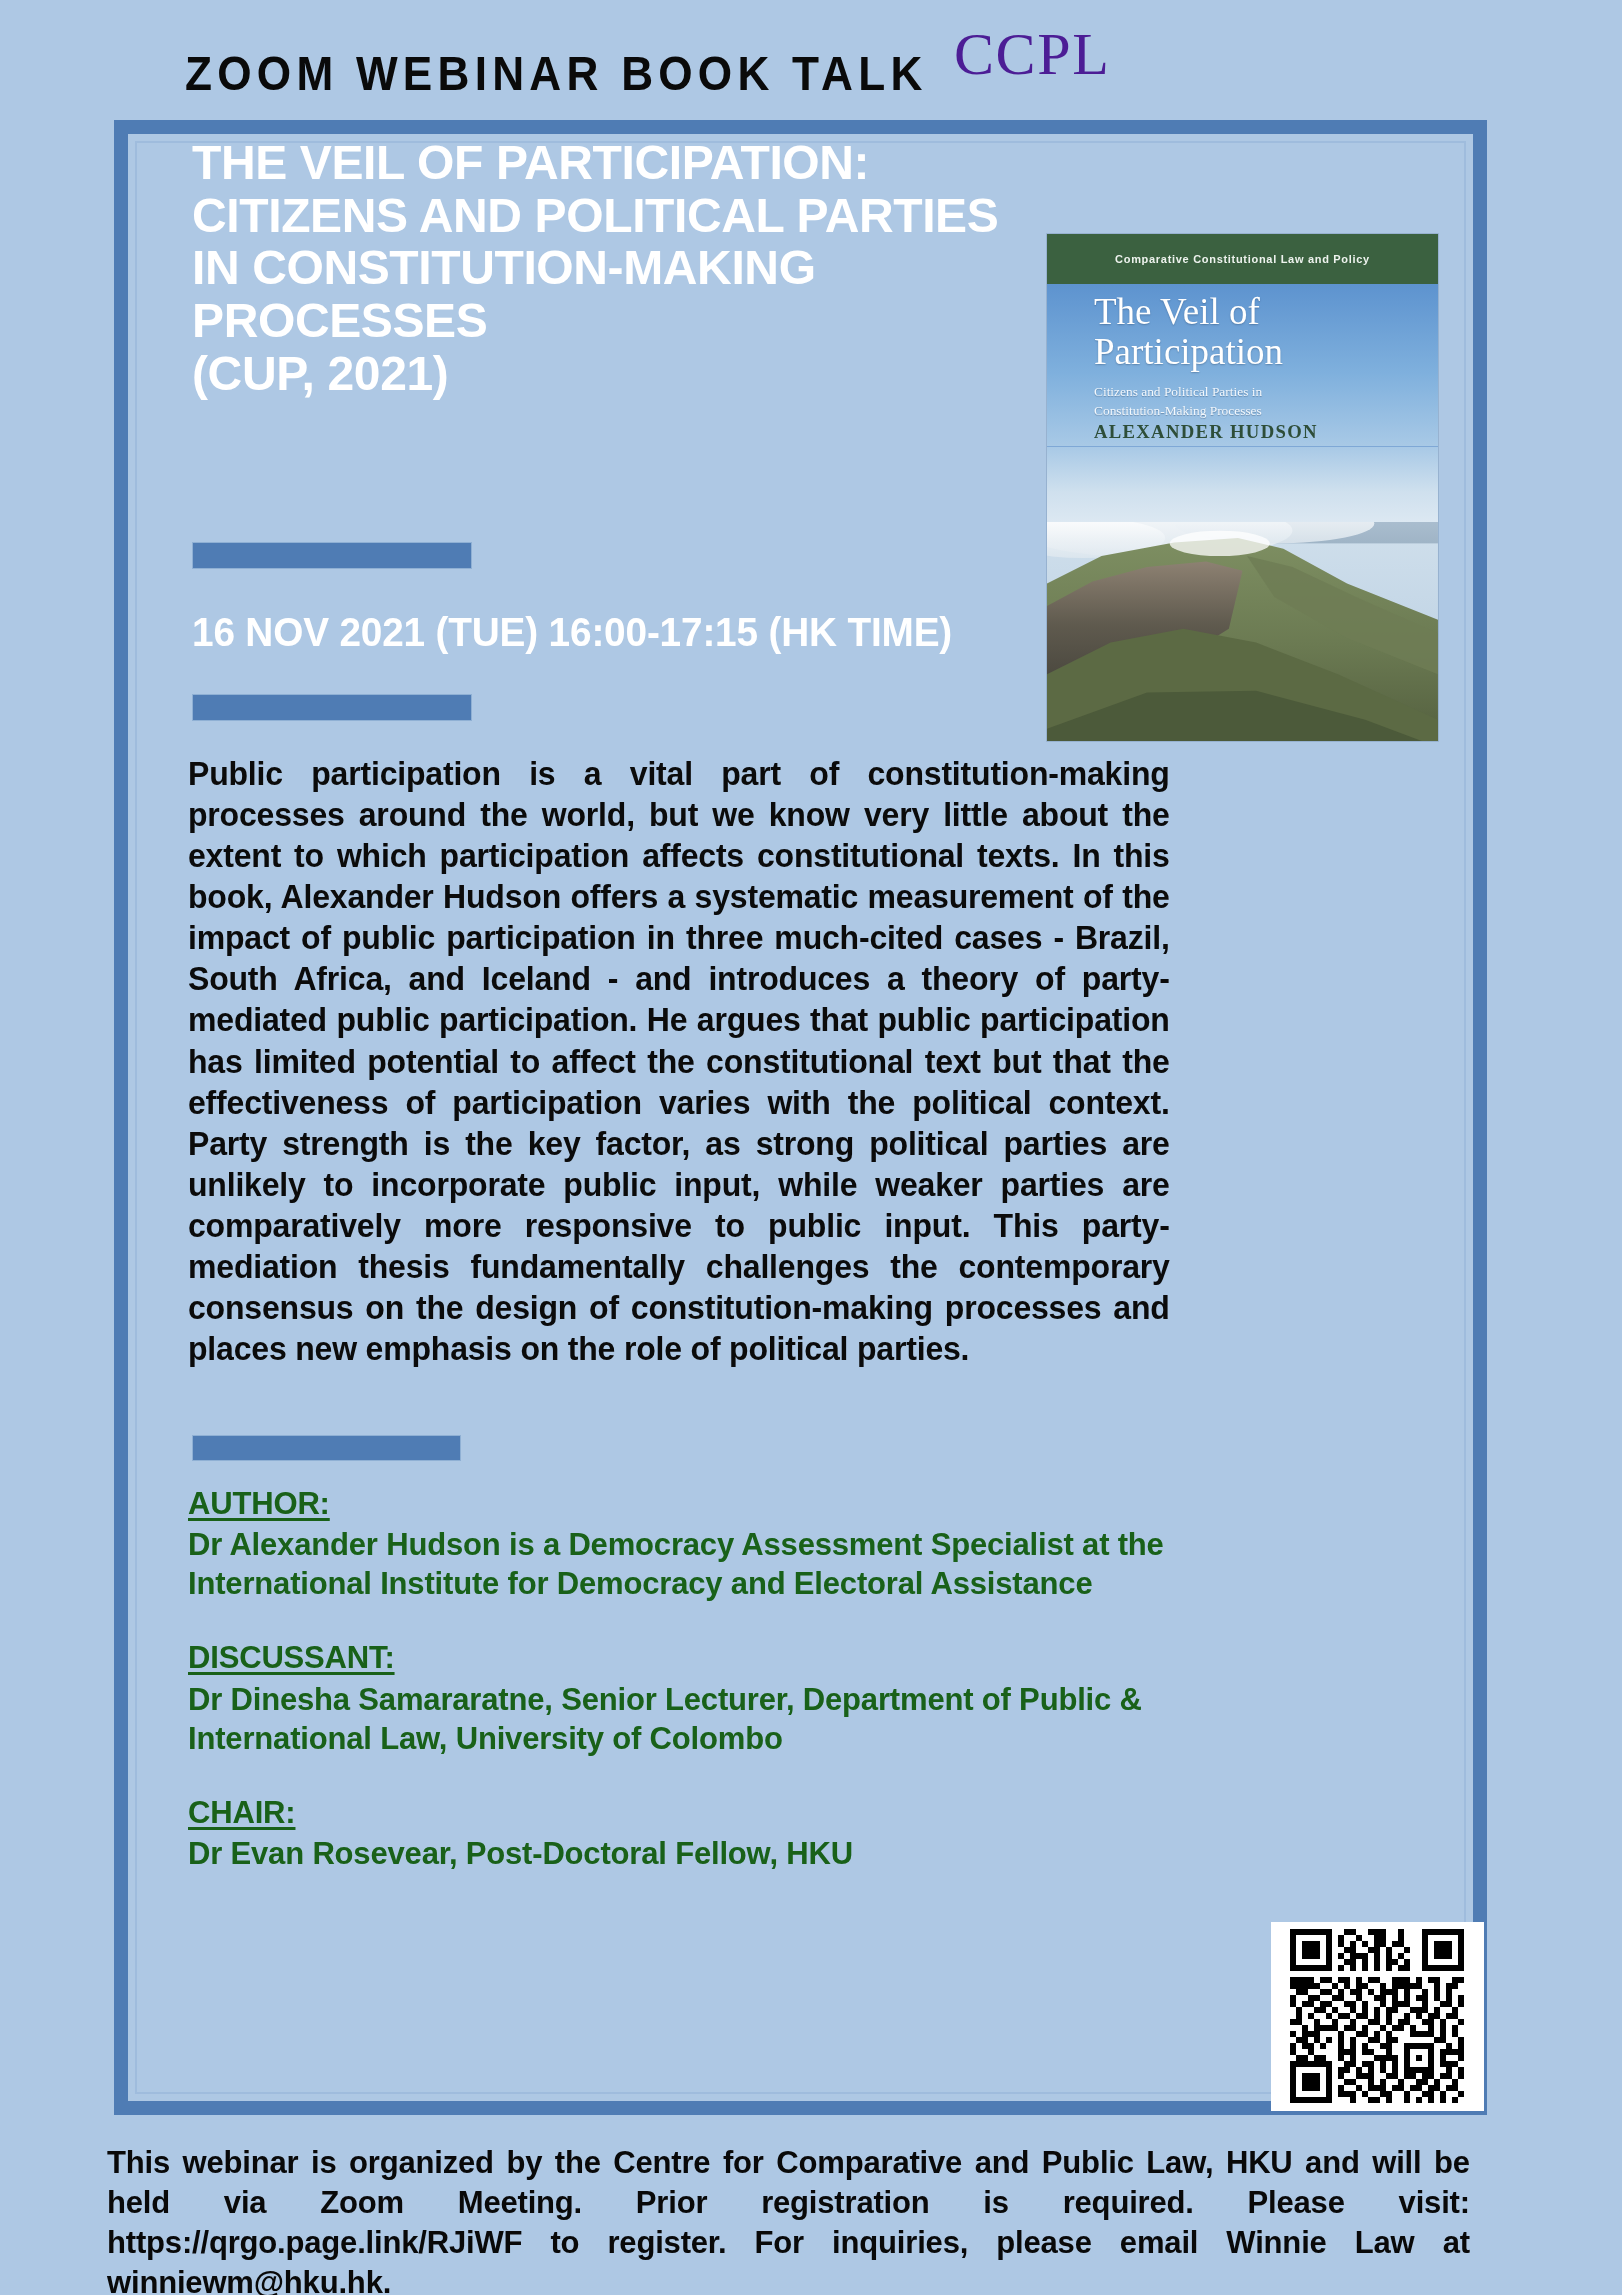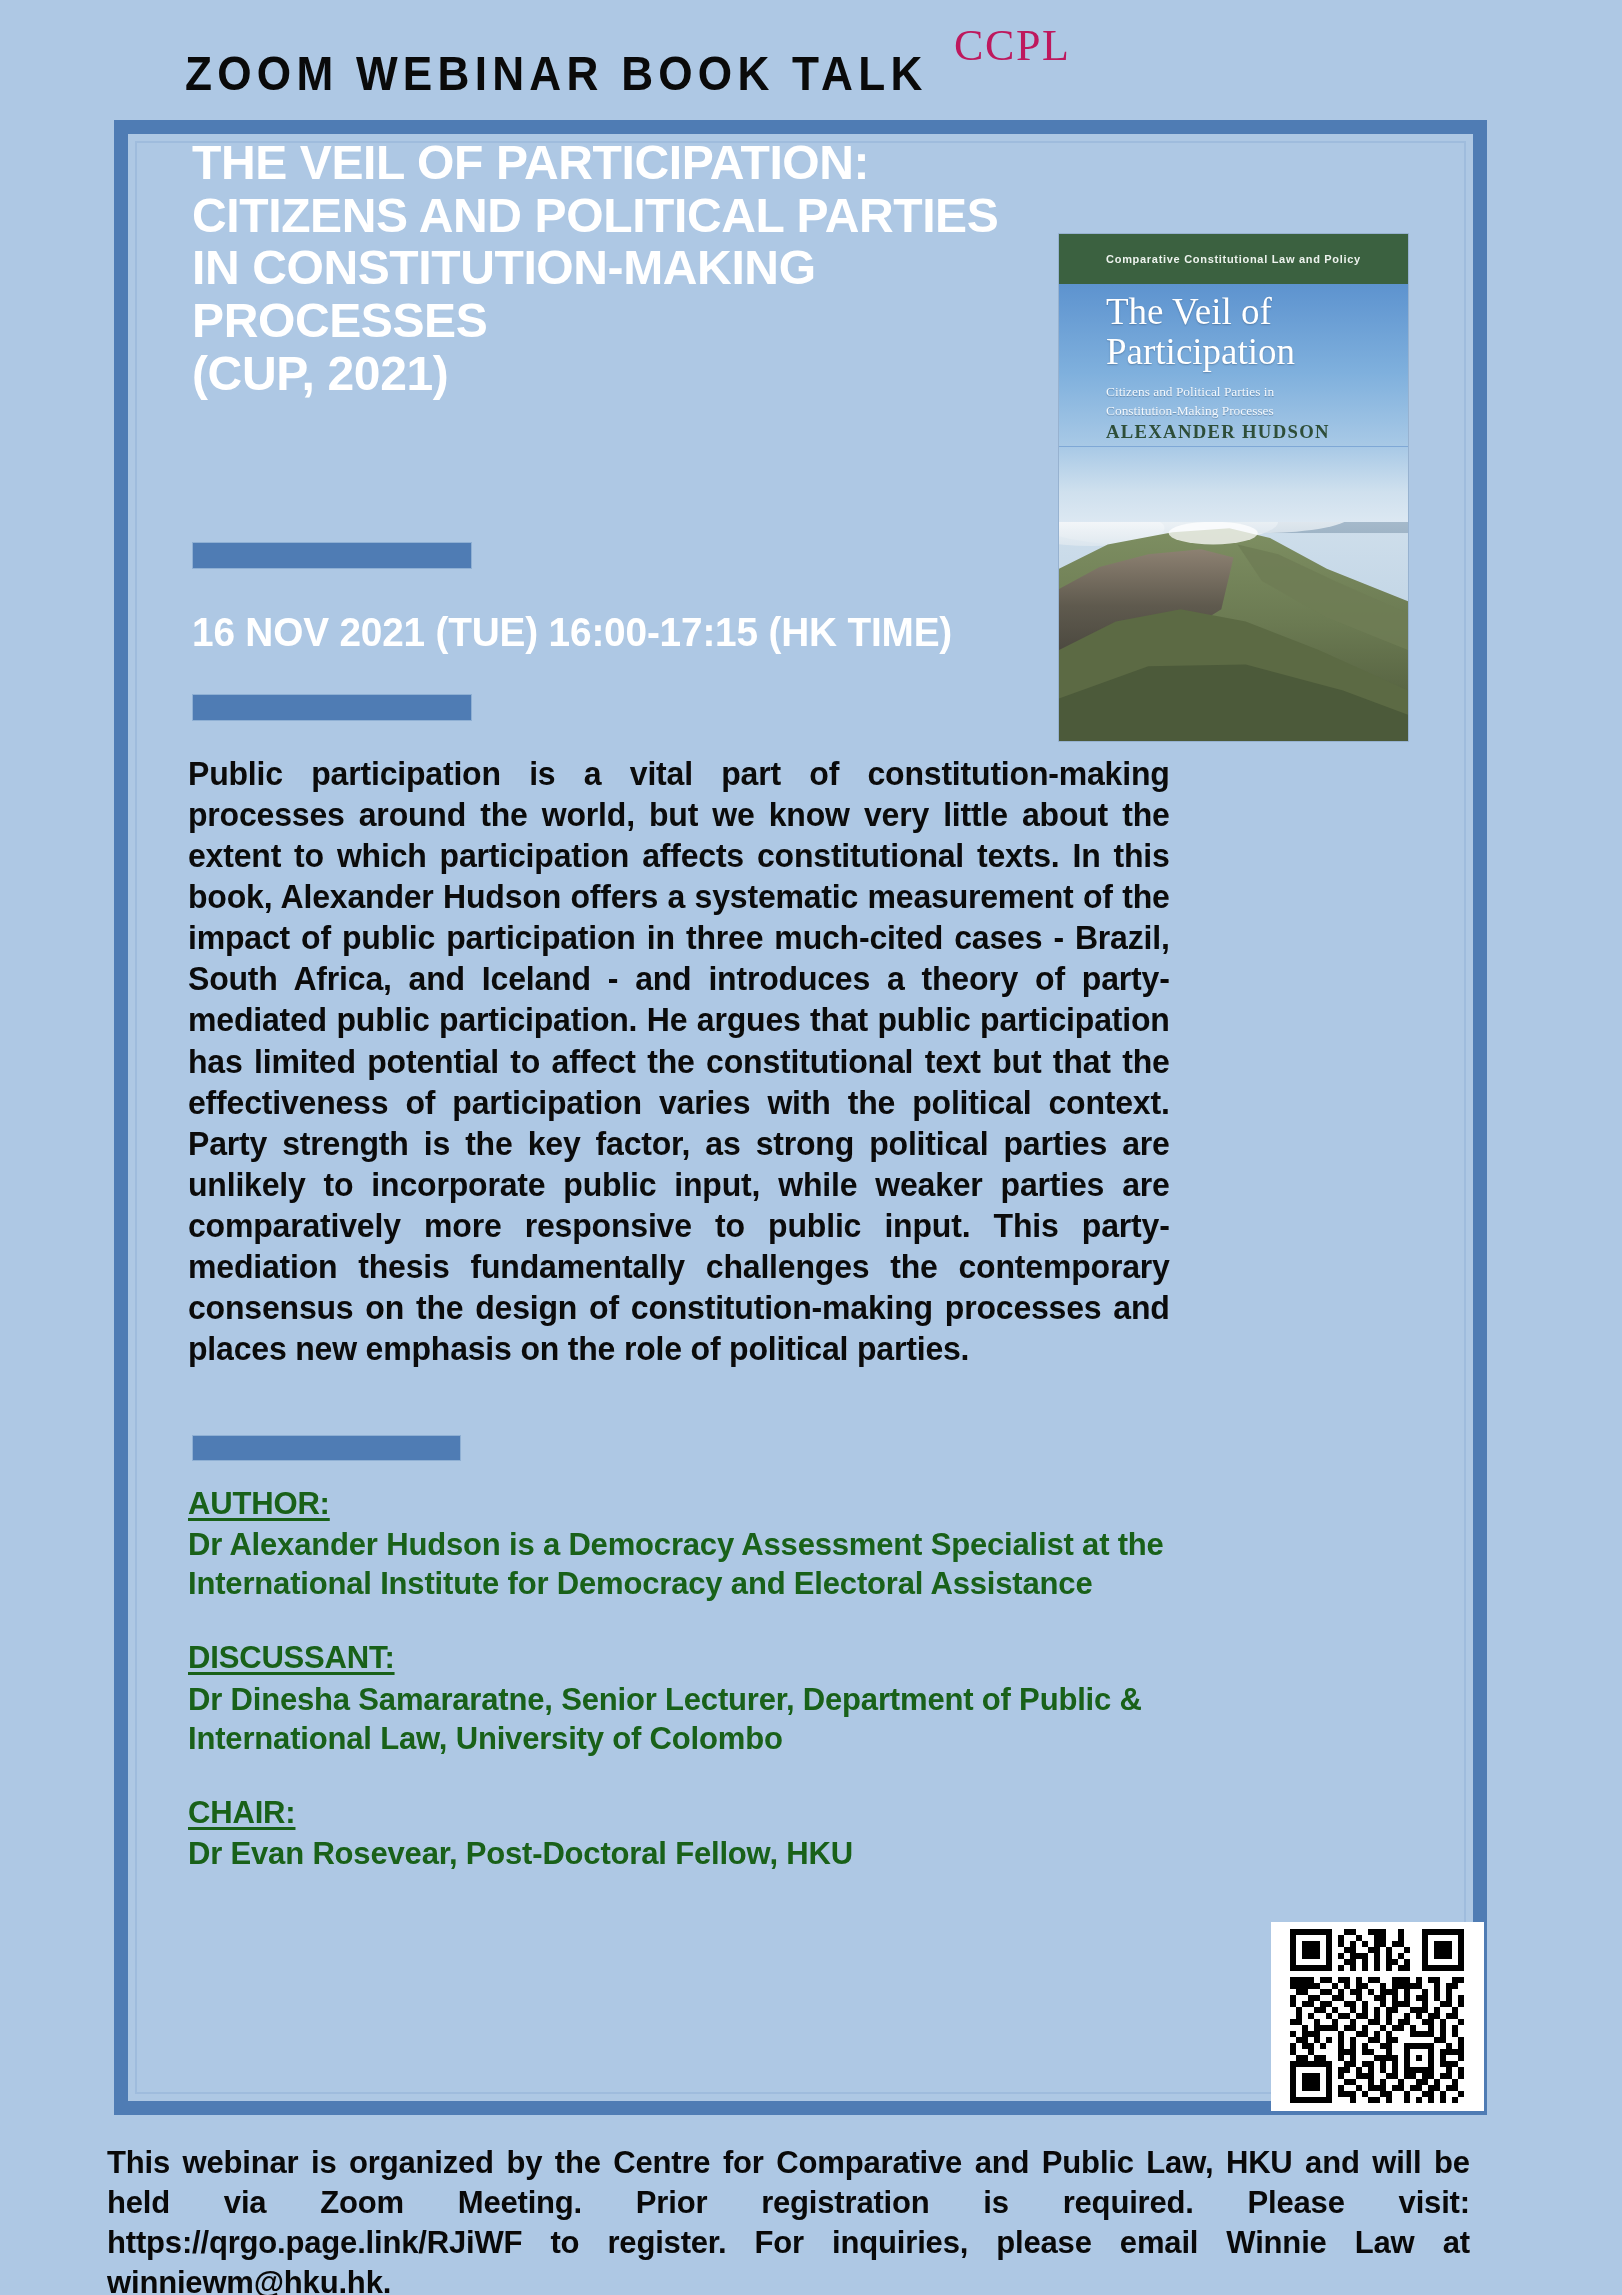--- a/index.html
+++ b/index.html
@@ -36,22 +36,22 @@
     transform: scaleX(0.92);
     transform-origin: left top;
     white-space: nowrap;
     line-height: 1;
   }
   .ccpl-logo {
     position: absolute;
     left: 954px;
     top: 24px;
     font-family: "Liberation Serif", serif;
-    font-size: 44px;
-    color: #be185d;
+    font-size: 60px;
+    color: #4c1d95;
     letter-spacing: 1.6px;
     line-height: 1;
     white-space: nowrap;
   }
   .ccpl-words {
     position: absolute;
     left: 1142px;
     top: 37px;
     width: 471px;
     text-align: center;
@@ -123,26 +123,25 @@
     color: #e8eef7;
     white-space: pre-line;
     letter-spacing: 0.8px;
   }
 
   
   .book-cover {
     position: absolute;
     left: 1047px;
     top: 234px;
-    width: 349px;
+    width: 391px;
     height: 507px;
     overflow: hidden;
     background: #7fa8d6;
     box-shadow: 0 0 0 0.8px rgba(60,90,130,.25);
-    margin-left: 12px;
   }
   .bc-series {
     position: absolute;
     left: 0; top: 0;
     width: 100%;
     height: 50px;
     background: #3b6140;
     display: flex;
     align-items: center;
     justify-content: center;

